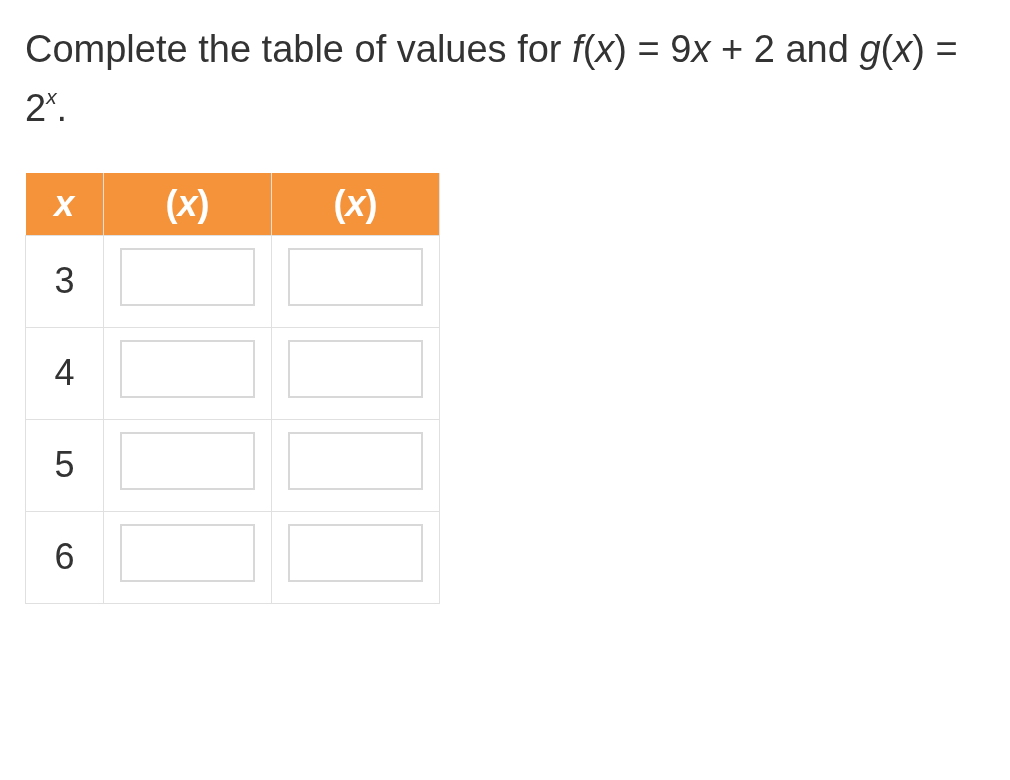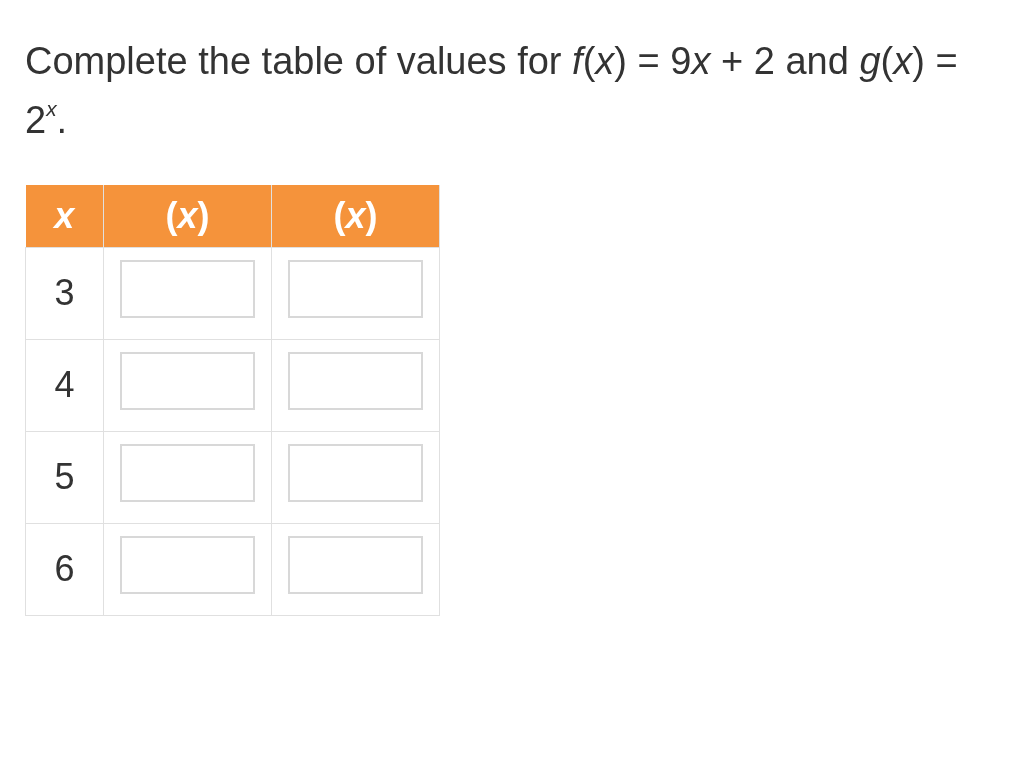--- a/index.html
+++ b/index.html
@@ -11,21 +11,20 @@
       font-family: Verdana, Geneva, sans-serif;
       font-size: 38px;
       color: #333333;
       padding: 20px 25px;
       width: 1010px;
       background: #ffffff;
     }
     .prompt {
       line-height: 1.55;
       margin-bottom: 35px;
-      margin-top: 12px;
     }
     .italic {
       font-style: italic;
     }
     .sup {
       font-style: italic;
       font-size: 0.55em;
       vertical-align: super;
       position: relative;
       top: -0.15em;

